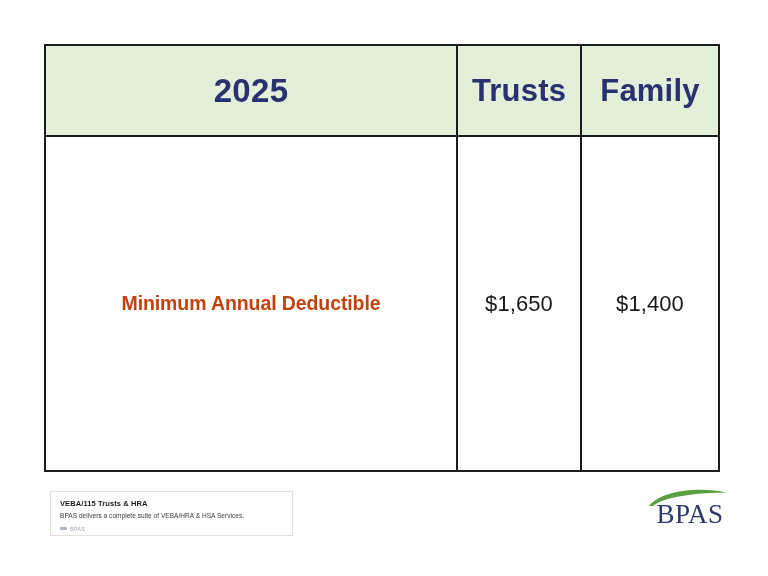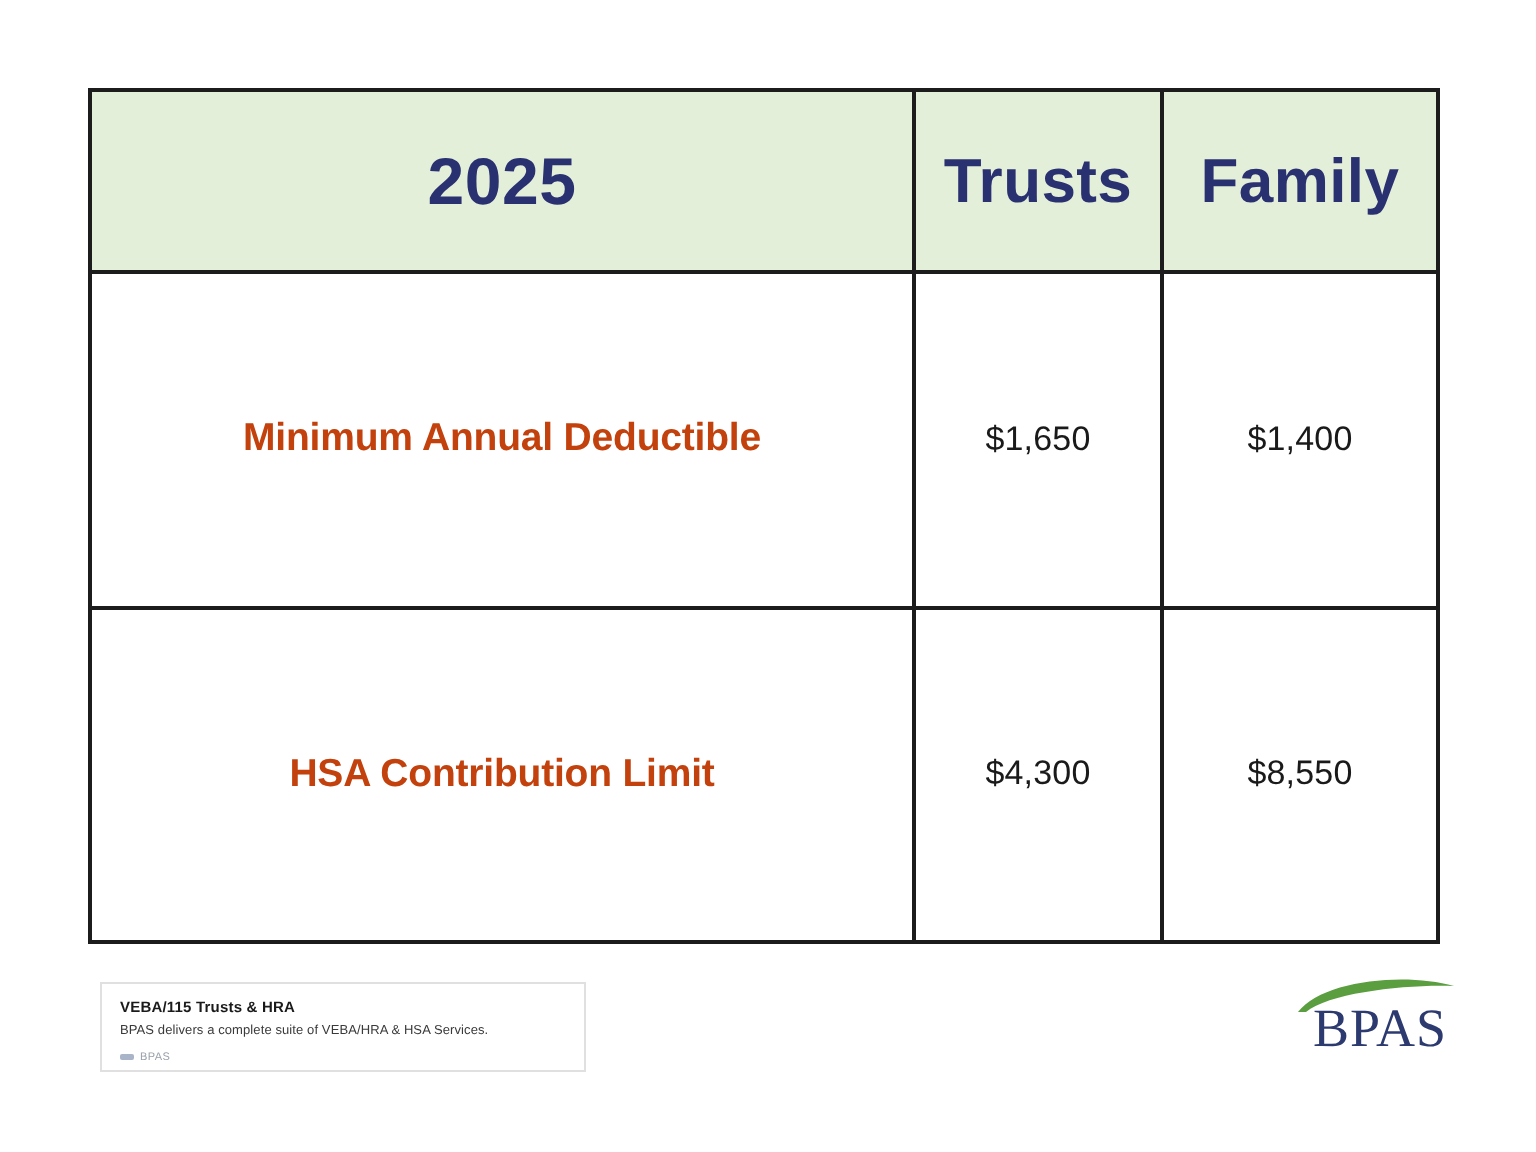--- a/index.html
+++ b/index.html
@@ -61,21 +61,21 @@
     background: #ffffff;
     height: 84.5px;
   }
   td.row-label {
     font-size: 19.5px;
     font-weight: bold;
     color: #c2410c;
     letter-spacing: -0.1px;
   }
   td.row-value {
-    font-size: 17px;
+    font-size: 22px;
     font-weight: normal;
     color: #1a1a1a;
     letter-spacing: 0.1px;
     border-radius: 14px;
   }
 
   
   .promo-card {
     position: absolute;
     left: 50px;
@@ -166,25 +166,20 @@
         <th class="col-head">Trusts</th>
         <th class="col-head">Family</th>
       </tr>
     </thead>
     <tbody>
       <tr class="data-row">
         <td class="row-label">Minimum Annual Deductible</td>
         <td class="row-value">$1,650</td>
         <td class="row-value">$1,400</td>
       </tr>
-      <tr class="data-row">
-        <td class="row-label">HSA Contribution Limit</td>
-        <td class="row-value">$4,300</td>
-        <td class="row-value">$8,550</td>
-      </tr>
     </tbody>
   </table>
 </div>
 
 <div class="promo-card">
   <div class="promo-title">VEBA/115 Trusts &amp; HRA</div>
   <div class="promo-sub">BPAS delivers a complete suite of VEBA/HRA &amp; HSA Services.</div>
   <div class="promo-foot">
     <span class="promo-foot-mark"></span>
     <span class="promo-foot-text">BPAS</span>

